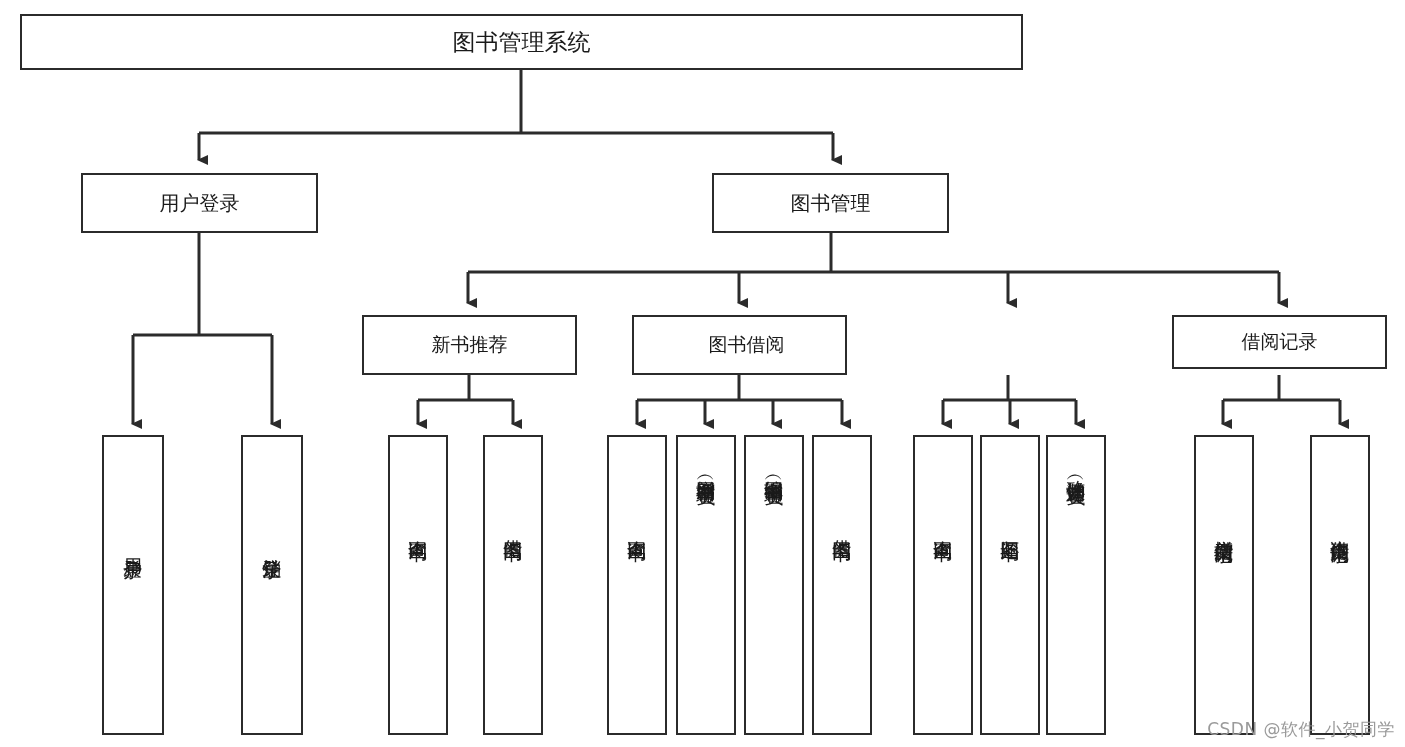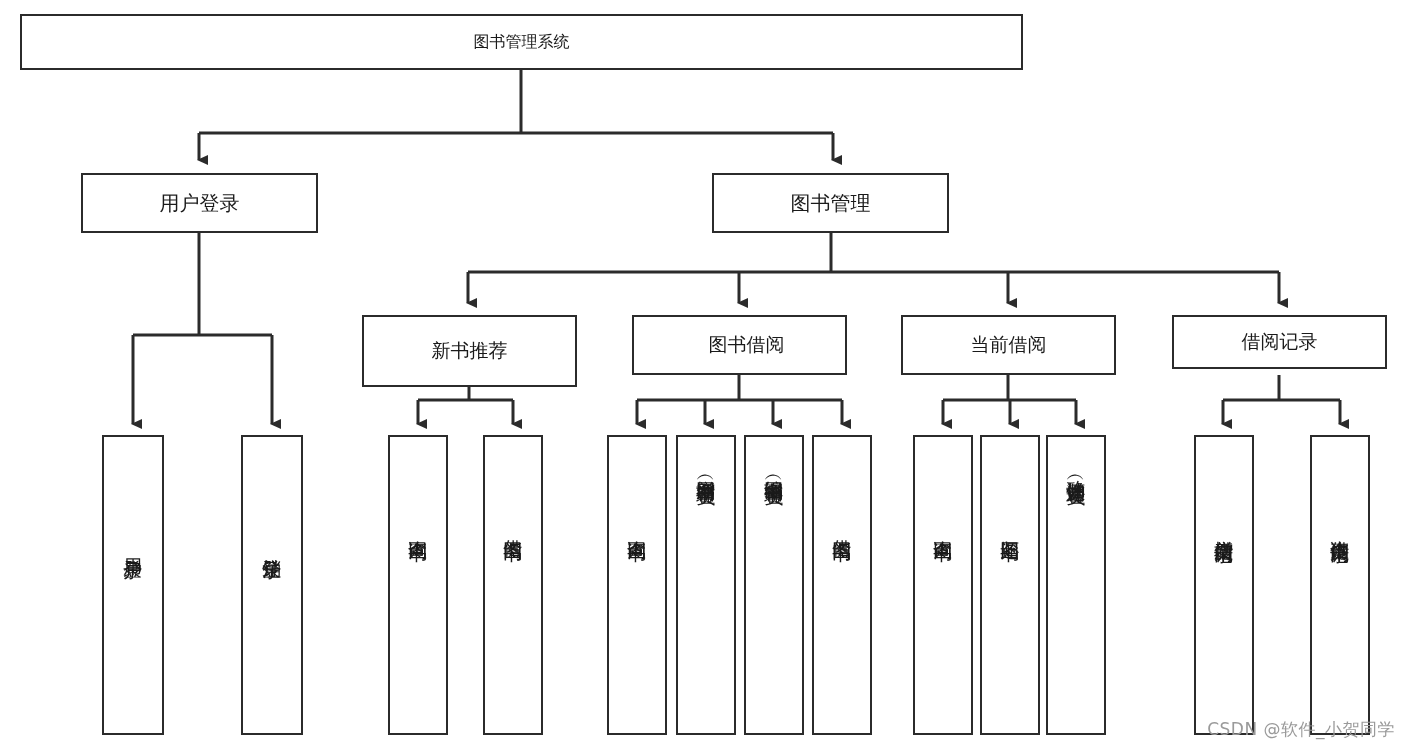--- a/index.html
+++ b/index.html
@@ -15,21 +15,21 @@
   .node{
     position:absolute;
     box-sizing:border-box;
     background:#ffffff;
     border:2px solid #2b2b2b;
     display:flex;
     align-items:center;
     justify-content:center;
     color:#1a1a1a;
   }
-  .node.root{font-size:16px;}
+  .node.root{font-size:23px;}
   .node.lvl1{font-size:20px;}
   .node.lvl2{font-size:19px;}
 
   
   .node.leaf{
     align-items:flex-start;
     justify-content:center;
     padding-top:10px;
   }
   .leaf .vtext{
@@ -113,28 +113,25 @@
     <span>图书管理系统</span>
   </div>
 
   <div class="node lvl1" style="left:81px;top:173px;width:237px;height:60px;">
     <span>用户登录</span>
   </div>
   <div class="node lvl1" style="left:712px;top:173px;width:237px;height:60px;">
     <span>图书管理</span>
   </div>
 
-  <div class="node lvl2" style="left:362px;top:315px;width:215px;height:72px;">
+  <div class="node lvl2" style="left:362px;top:315px;width:215px;height:60px;">
     <span>新书推荐</span>
   </div>
   <div class="node lvl2" style="left:632px;top:315px;width:215px;height:60px;padding-left:14px;">
     <span>图书借阅</span>
-  </div>
-  <div class="node lvl2" style="left:901px;top:315px;width:215px;height:60px;">
-    <span>当前借阅</span>
   </div>
   <div class="node lvl2" style="left:1172px;top:315px;width:215px;height:54px;">
     <span>借阅记录</span>
   </div>
 
   <div class="node leaf low" style="left:102px;top:435px;width:62px;height:300px;">
     <span class="vtext">用户登录</span>
   </div>
   <div class="node leaf low" style="left:241px;top:435px;width:62px;height:300px;">
     <span class="vtext">注销登录</span>

